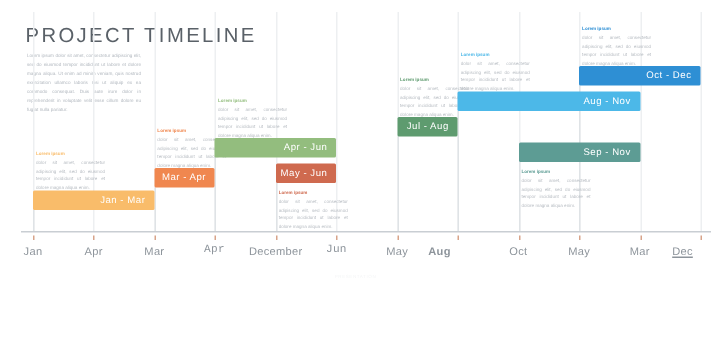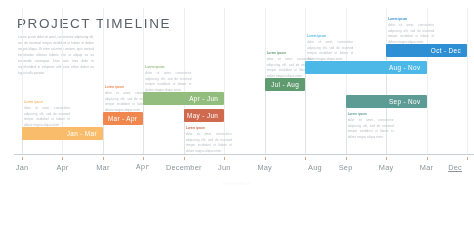--- a/index.html
+++ b/index.html
@@ -181,24 +181,24 @@
         <div class="tick" style="left: 386.091px; background: rgb(216, 164, 138);"></div>
         <div class="tick" style="left: 426.545px; background: rgb(216, 164, 138);"></div>
         <div class="tick" style="left: 467px; background: rgb(216, 164, 138);"></div>
       </div>
     <div id="months">
         <div class="monthlbl" style="left: 22px; color: rgb(141, 148, 155);">Jan</div>
         <div class="monthlbl" style="left: 62.4545px; color: rgb(141, 148, 155);">Apr</div>
         <div class="monthlbl" style="left: 102.909px; color: rgb(141, 148, 155);">Mar</div>
         <div class="monthlbl" style="left: 143px; color: rgb(141, 148, 155); font-family: Liberation Mono, monospace;">Apr</div>
         <div class="monthlbl" style="left: 183.818px; color: rgb(141, 148, 155);">December</div>
-        <div class="monthlbl" style="left: 224.273px; color: rgb(141, 148, 155);">Jun</div>
+        <div class="monthlbl" style="left: 224.273px; color: rgb(141, 148, 155); font-family: Liberation Mono, monospace;">Jun</div>
         <div class="monthlbl" style="left: 264.727px; color: rgb(141, 148, 155);">May</div>
-        <div class="monthlbl" style="left: 315px; color: rgb(141, 148, 155);">Aug</div>
-        <div class="monthlbl" style="left: 345.636px; color: rgb(141, 148, 155);">Sep</div>
+        <div class="monthlbl" style="left: 293px; color: rgb(141, 148, 155); font-weight: bold;">Aug</div>
+        <div class="monthlbl" style="left: 345.636px; color: rgb(141, 148, 155);">Oct</div>
         <div class="monthlbl" style="left: 386.091px; color: rgb(141, 148, 155);">May</div>
         <div class="monthlbl" style="left: 426.545px; color: rgb(141, 148, 155);">Mar</div>
         <div class="monthlbl" style="left: 455px; color: rgb(141, 148, 155); text-decoration: underline;">Dec</div>
       </div>
   </div>
 
   <div id="footer">PRESENTATION</div>
 </div>
 
 </body></html>

